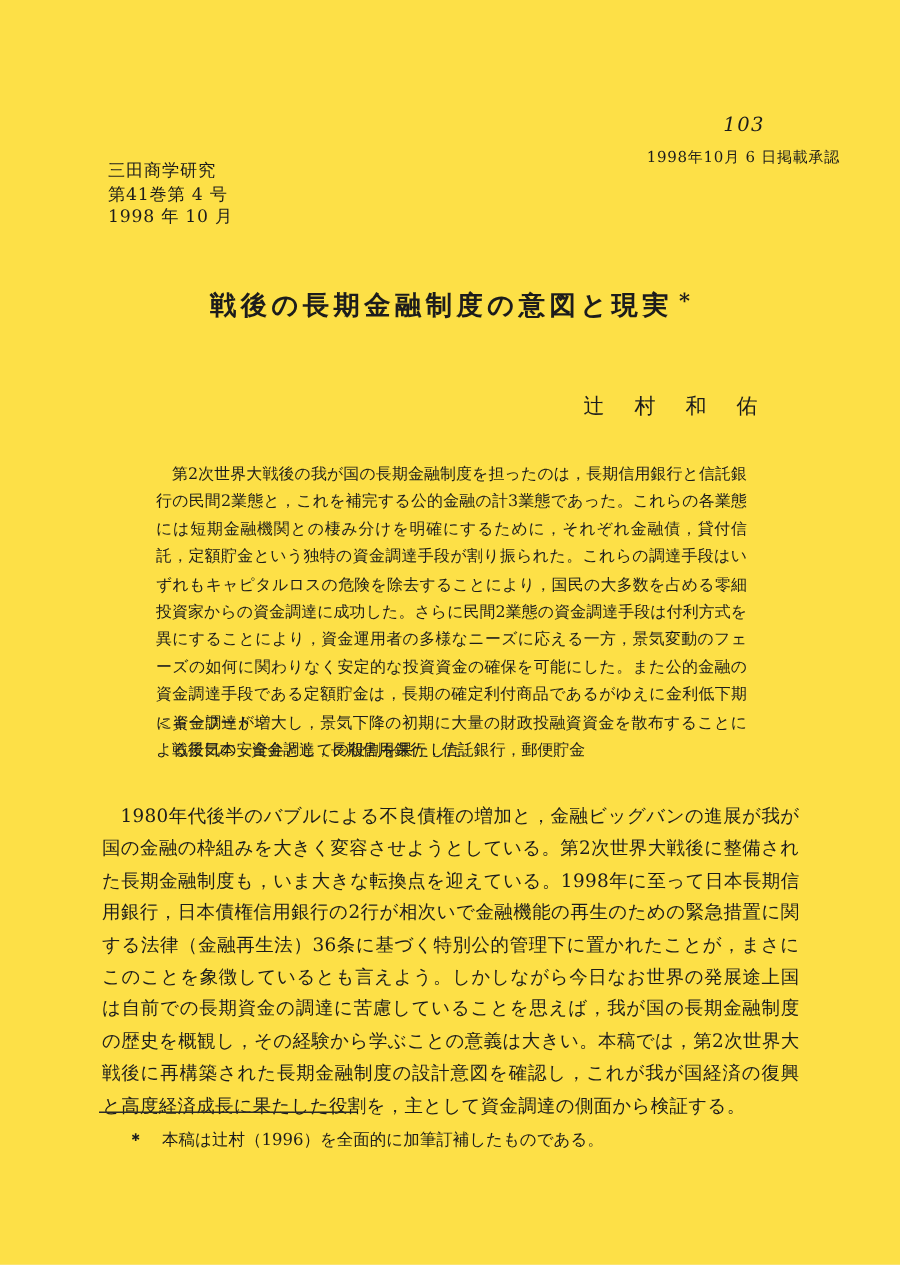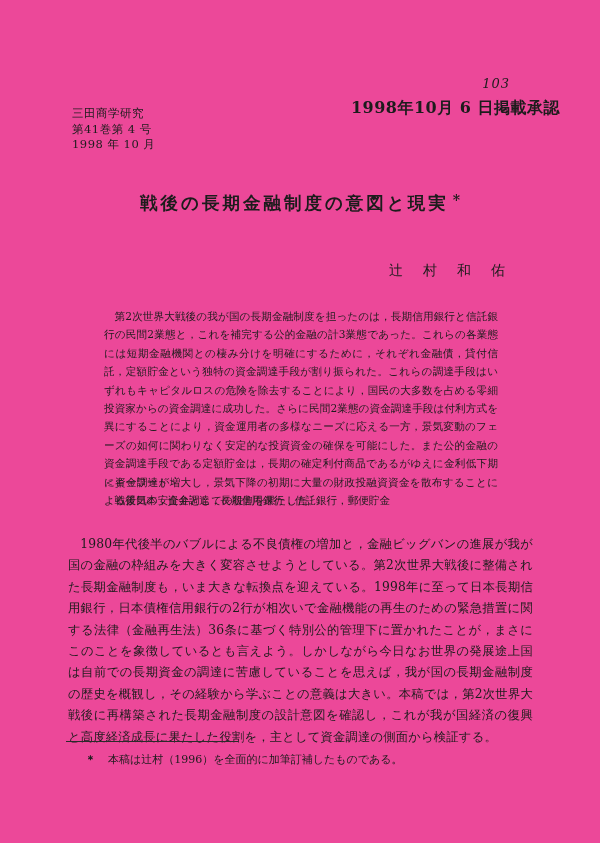--- a/index.html
+++ b/index.html
@@ -6,30 +6,30 @@
   body{
     width:600px;height:843px;
     background:#f4f2ee;
     font-family:"DejaVu Serif","Liberation Serif",serif;
     color:#1c1c1c;
     -webkit-font-smoothing:antialiased;
   }
   .page{
     position:relative;
     width:600px;height:843px;
-    background:#ec4899;
+    background:#fde047;
     overflow:hidden;
   }
   .pagenum{
     position:absolute;top:76px;right:90px;
     font-size:13px;font-style:italic;letter-spacing:1px;
   }
   .approval{
     position:absolute;top:98px;right:40px;
-    font-size:16px;letter-spacing:.5px;font-weight:bold;
+    font-size:10px;letter-spacing:.5px;
   }
   .journal{
     position:absolute;top:106px;left:72px;
     font-size:11.5px;line-height:15.5px;letter-spacing:.5px;
   }
   .title{
     position:absolute;top:179px;left:0;width:100%;
     text-align:center;font-size:17.5px;font-weight:600;letter-spacing:3px;
     white-space:nowrap;
   }

